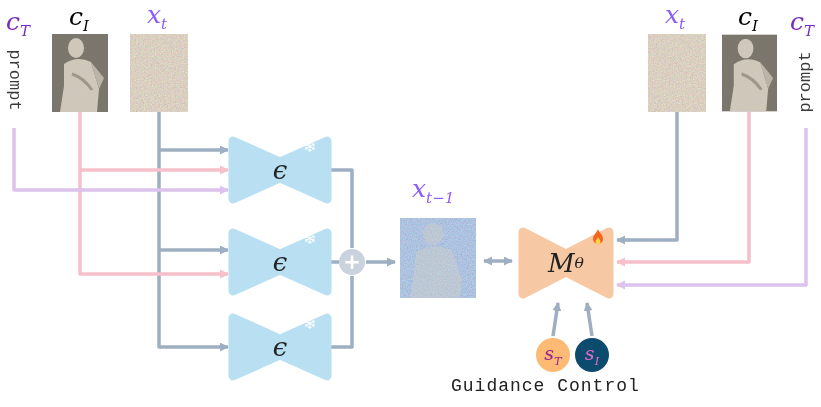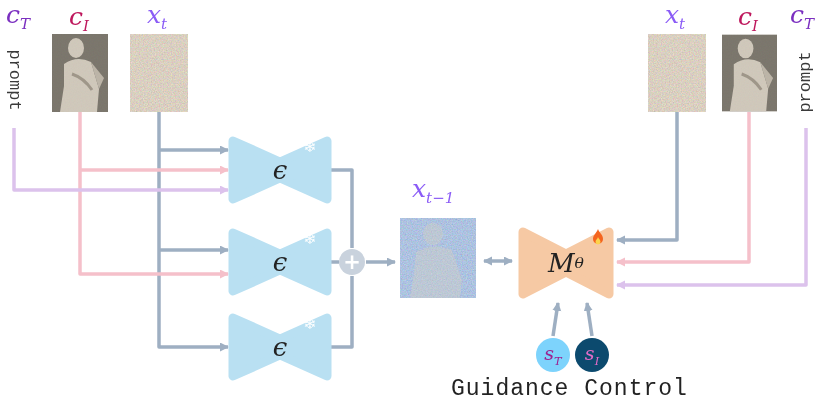--- a/index.html
+++ b/index.html
@@ -2,44 +2,44 @@
 <html><head>
 <meta charset="utf-8">
 <style>
   * { box-sizing: border-box; }
   body { margin: 0; background: #fff; }
   .stage { position: relative; width: 821px; height: 407px; background: #fff; overflow: hidden;
            font-family: "DejaVu Serif", "Liberation Serif", serif; }
   .math { font-family: "DejaVu Serif", "Liberation Serif", serif; font-style: italic; }
   .lbl { position: absolute; font-size: 25px; line-height: 1; color: #8b5cf6; white-space: nowrap; }
   .lbl sub, .scircle sub, .net-title sub { font-size: 0.6em; }
-  .purple { color: #7b2fc0; }
-  .red { color: #be185d; }
+  .purple { color: #7b2fc0; margin-top: 7px; }
+  .red { color: #000000; }
   .vprompt { position: absolute; width: 90px; height: 20px; text-align: center; line-height: 20px;
              font-family: "Liberation Mono", "DejaVu Sans Mono", monospace; font-size: 17px; color: #3a3a3a; }
   .rot90 { transform: rotate(90deg); }
   .rot270 { transform: rotate(-90deg); }
   .img { position: absolute; line-height: 0; }
   .bowtie { position: absolute; }
   .frozen-shape { fill: #b9e0f2; stroke: #b9e0f2; stroke-width: 9; stroke-linejoin: round; }
   .train-shape { fill: #f6c9a4; stroke: #f6c9a4; stroke-width: 9; stroke-linejoin: round; }
   .net-title { position: absolute; left: 0; top: 0; right: 0; bottom: 0; display: flex;
                align-items: center; justify-content: center; font-size: 26px; color: #222; }
   .flake { position: absolute; right: 16px; top: 4px; font-family: "DejaVu Sans", sans-serif;
            font-size: 15px; color: #ffffff; }
   .fire { position: absolute; right: 7px; top: 4px; }
   .plus-circle { position: absolute; left: 339px; top: 249px; width: 26px; height: 26px; border-radius: 50%;
                  background: #c9d2dd; color: #fff; display: flex; align-items: center; justify-content: center;
                  font-size: 21px; font-weight: bold; font-family: "DejaVu Sans", sans-serif; line-height: 1; }
   .scircle { position: absolute; width: 34px; height: 34px; border-radius: 50%;
              display: flex; align-items: center; justify-content: center; font-size: 19px; }
-  .st { background: #7dd3fc; color: #9c2090; font-style: italic; }
+  .st { background: #fdba74; color: #9c2090; font-style: italic; }
   .si { background: #0c4a6e; color: #e36cc8; }
   .caption { position: absolute; left: 451px; top: 376px; color: #222;
-             font-family: "Liberation Mono", "DejaVu Sans Mono", monospace; font-size: 23px; letter-spacing: 1px; }
+             font-family: "Liberation Mono", "DejaVu Sans Mono", monospace; font-size: 18px; letter-spacing: 1px; }
   .arrows { position: absolute; left: 0; top: 0; }
 </style>
 </head>
 <body>
 
 <div class="stage">
 
   <svg width="0" height="0" style="position:absolute">
     <defs>
       <marker id="mGray" markerUnits="userSpaceOnUse" markerWidth="11" markerHeight="10" refX="8" refY="4.5" orient="auto-start-reverse">

